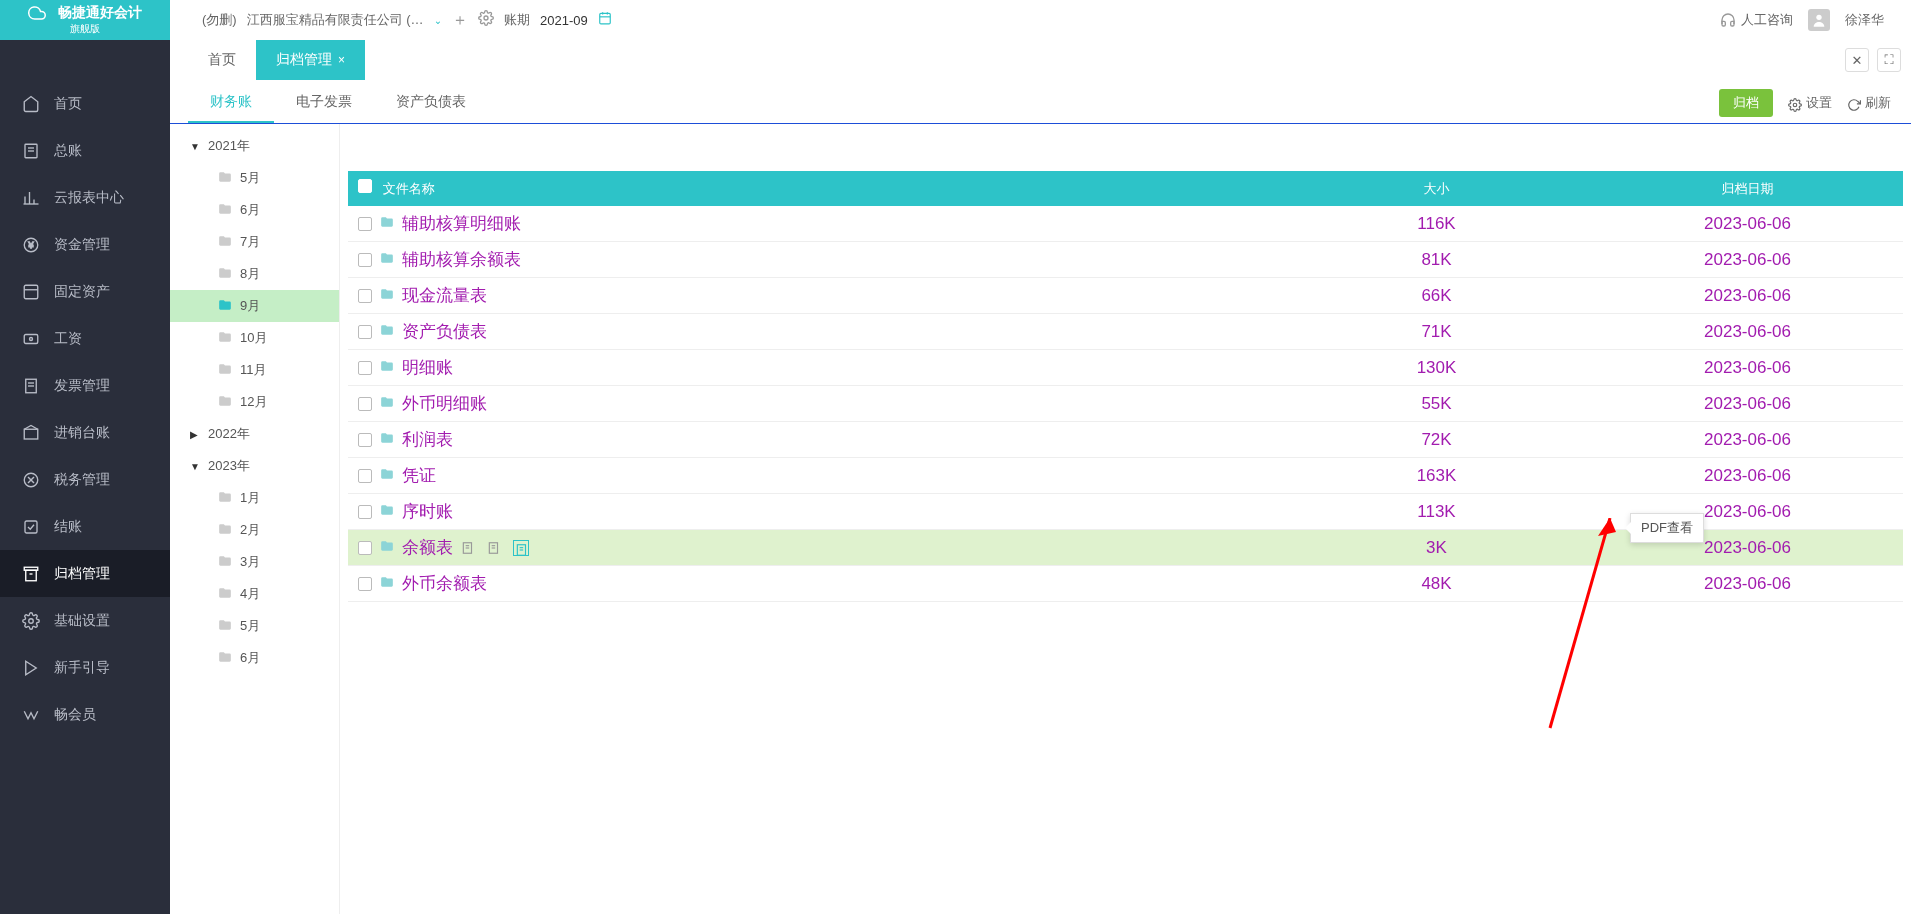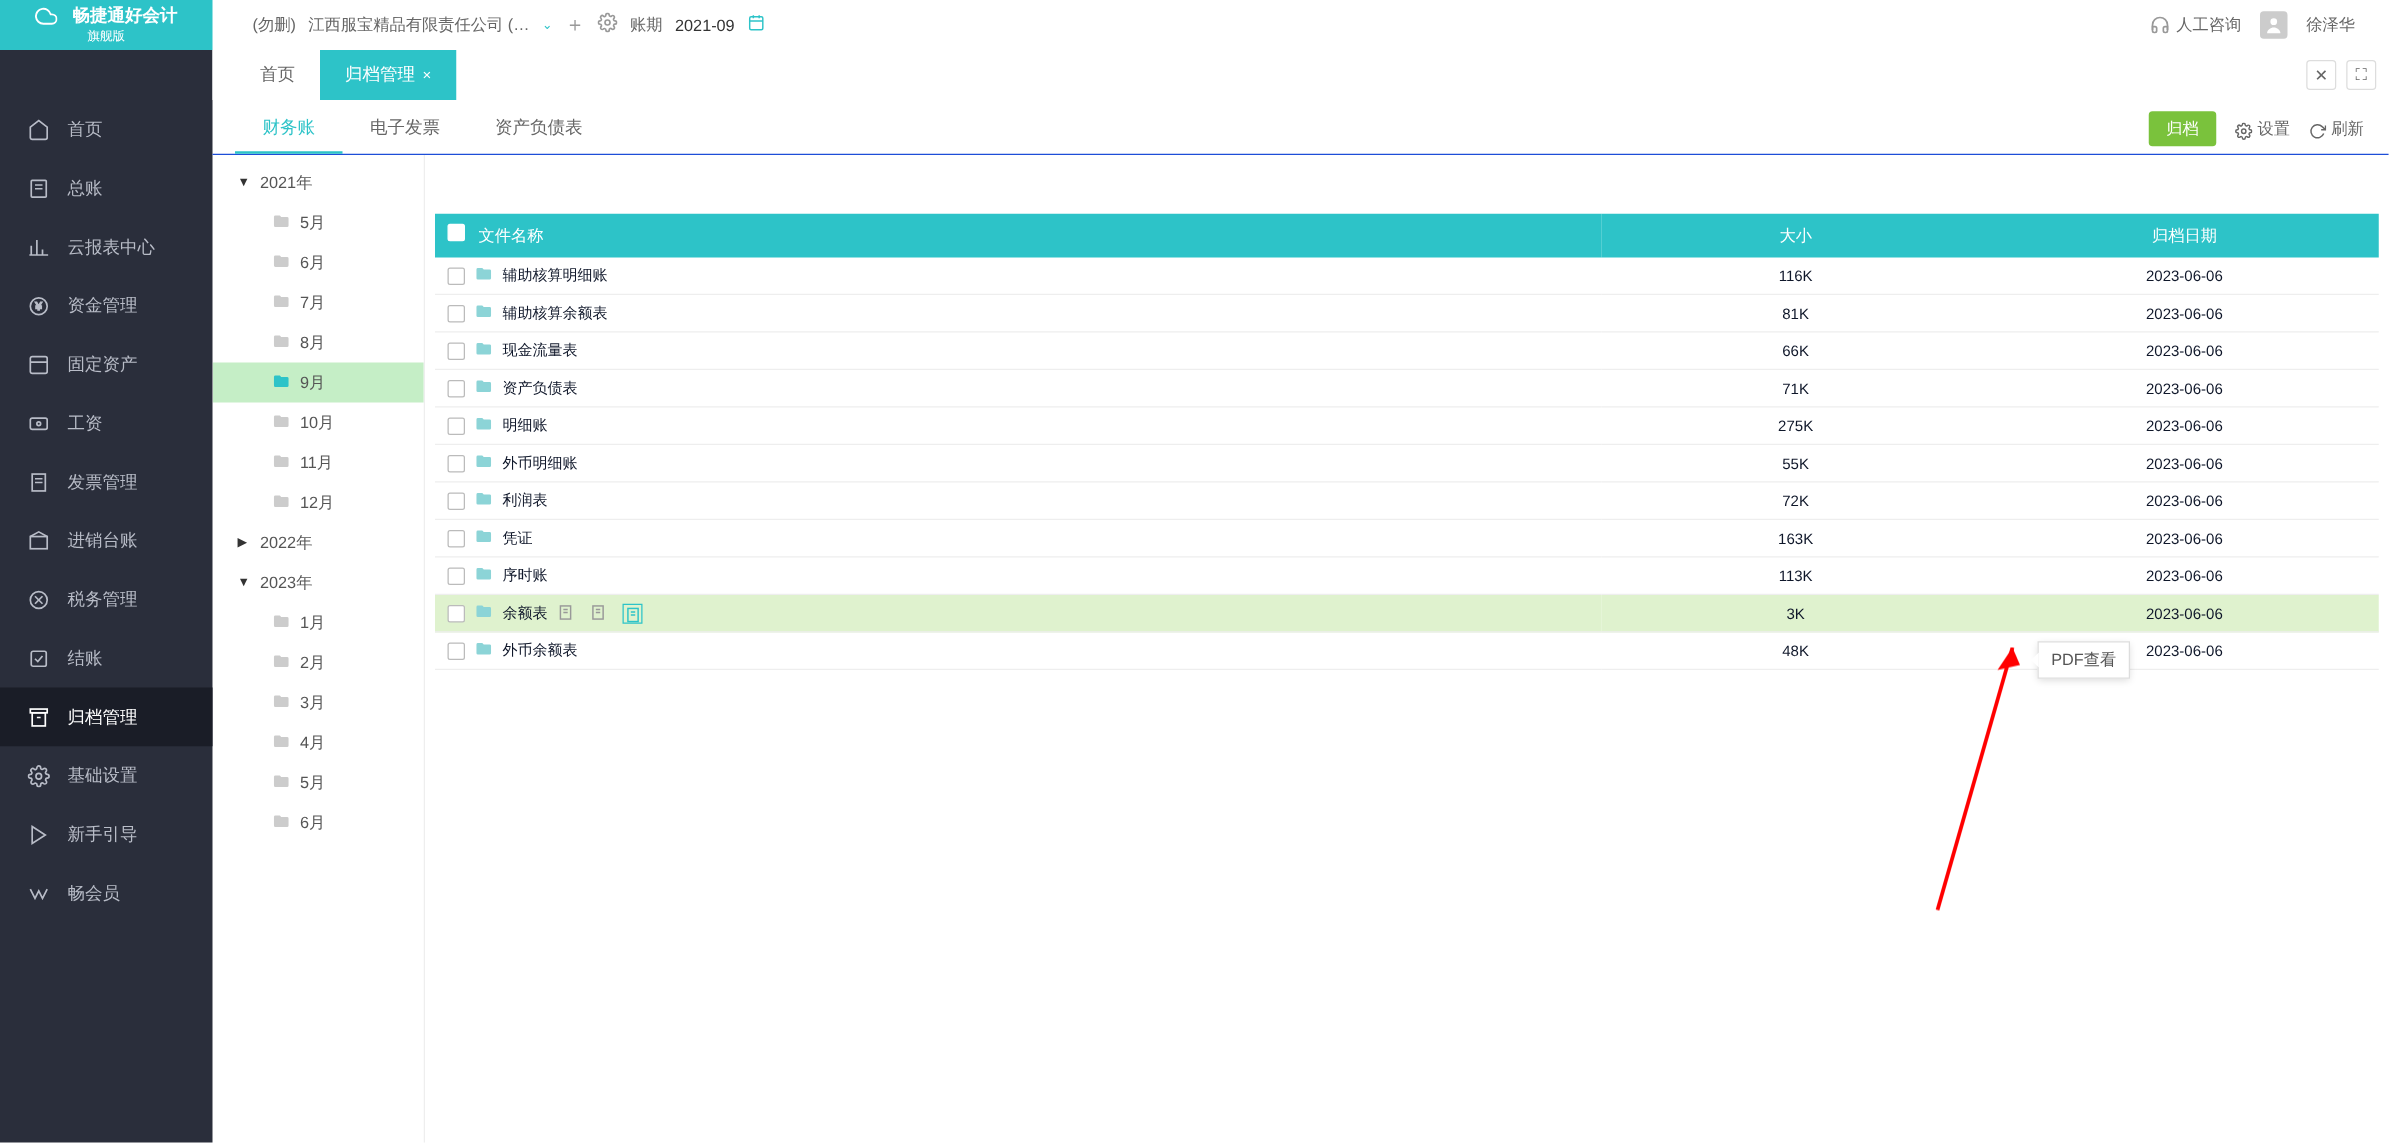--- a/index.html
+++ b/index.html
@@ -56,21 +56,21 @@
 .tree-item.selected { background: #c5eec6; }
 .tree-caret { width: 10px; color: #333; font-size:10px;}
 .folder-icon { color: #ccc; }
 .folder-icon.open { color: #2dc3c8; }
 
 
 .table-panel { flex: 1; overflow: auto; padding: 2px 8px 0 8px; }
 .tbl { width: 100%; border-collapse: collapse; margin-top: 45px; }
 .tbl th { background: #2dc3c8; color: #fff; font-weight: normal; padding: 8px 10px; text-align: left; font-size: 13px; }
 .tbl th.center, .tbl td.center { text-align: center; }
-.tbl td { padding: 6px 10px; border-bottom: 1px solid #eee; color: #0f172a; font-size: 12px; }
+.tbl td { padding: 6px 10px; border-bottom: 1px solid #eee; color: #a21caf; font-size: 17px; }
 .tbl tr.row-selected { background: #a8dd87; }
 .tbl tr.row-hover { background: #dff2ce; }
 .file-cell { display: flex; align-items: center; gap: 8px; }
 .chk { width: 14px; height: 14px; border: 1px solid #bbb; border-radius: 2px; display: inline-block; background:#fff;}
 .chk.header { border-color: #fff; }
 .folder-small { color: #8cd4d7; }
 .row-actions { display: inline-flex; gap: 10px; align-items: center; float: right; }
 .row-action-icon { width: 16px; height: 16px; color: #999; cursor: pointer; }
 .row-action-icon.active { color: #2dc3c8; border:1px solid #2dc3c8; padding:1px;}
 
@@ -489,21 +489,21 @@
               <tr>
                 <td>
                   <div class="file-cell">
                     <span class="chk"></span>
                     <span class="folder-small"><svg width="14" height="14" viewBox="0 0 24 24" fill="#8cd4d7">
                         <path d="M10 4H4a2 2 0 0 0-2 2v12a2 2 0 0 0 2 2h16a2 2 0 0 0 2-2V8a2 2 0 0 0-2-2h-8l-2-2z"></path>
                       </svg></span>
                     <span>明细账</span>
                   </div>
                 </td>
-                <td class="center">275K</td>
+                <td class="center">130K</td>
                 <td class="center">2023-06-06</td>
               </tr>
               <tr>
                 <td>
                   <div class="file-cell">
                     <span class="chk"></span>
                     <span class="folder-small"><svg width="14" height="14" viewBox="0 0 24 24" fill="#8cd4d7">
                         <path d="M10 4H4a2 2 0 0 0-2 2v12a2 2 0 0 0 2 2h16a2 2 0 0 0 2-2V8a2 2 0 0 0-2-2h-8l-2-2z"></path>
                       </svg></span>
                     <span>外币明细账</span>

